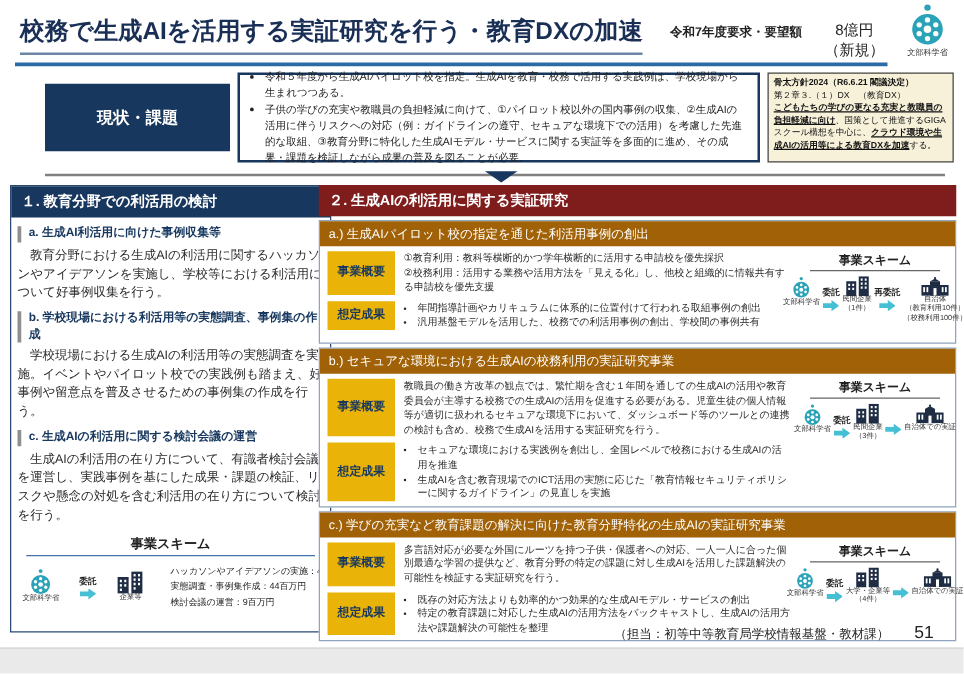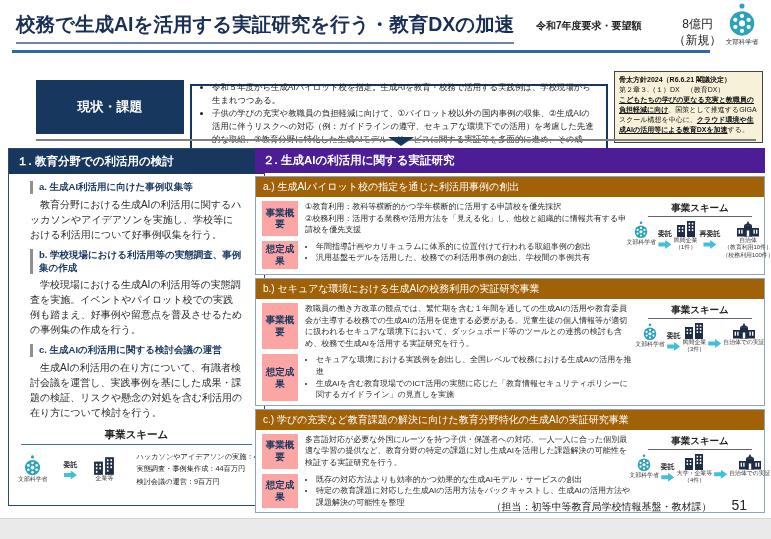--- a/index.html
+++ b/index.html
@@ -4,77 +4,77 @@
 <style>
   * { box-sizing: border-box; margin: 0; padding: 0; }
   html,body { background:#fff; }
   body { font-family:"Liberation Sans","DejaVu Sans",sans-serif; }
   .slide { position:relative; width:771px; height:539px; background:#fff; overflow:hidden; }
 
   
   .page-title { position:absolute; left:16px; top:11px; font-size:19.5px; font-weight:bold; color:#1a2f55;
                 white-space:nowrap; border-bottom:2px solid #6d86a8; padding-bottom:4px; }
   .header-rule { position:absolute; left:12px; top:50px; width:698px; height:3px; background:#2a6ba6; }
-  .budget-wrap { position:absolute; left:536px; top:16px; display:flex; gap:32px; align-items:flex-start; }
+  .budget-wrap { position:absolute; left:536px; top:16px; display:flex; gap:18px; align-items:flex-start; }
   .budget-label { font-size:10px; font-weight:bold; color:#222; padding-top:3px; white-space:nowrap; }
   .budget-amt { text-align:center; font-size:12px; color:#222; line-height:1.35; white-space:nowrap; }
   .mext-header { position:absolute; right:5px; top:3px; width:48px; text-align:center; }
   .mext-cap { font-size:6.5px; color:#333; margin-top:1px; white-space:nowrap; }
 
   
   .status-band { position:absolute; left:36px; top:58px; width:727px; display:flex; gap:6px; align-items:center; }
   .status-label-box { flex:none; width:148px; height:54px; background:#17375e; color:#fff; font-weight:bold;
                       font-size:13px; display:flex; align-items:center; justify-content:center; }
   .status-box { flex:1; height:72px; border:2px solid #17375e; background:#fff; padding:3px 8px;
-                display:flex; align-items:center;margin-top:26px; }
+                display:flex; align-items:center; }
   .status-box ul { margin:0; padding-left:12px; font-size:8.4px; line-height:1.55; color:#222; }
   .policy-box { flex:none; width:149px; height:72px; border:1px solid #444; background:#f7f1da;
                 padding:3px 4px; font-size:7px; line-height:1.42; color:#111; overflow:hidden; }
   .policy-title { font-weight:bold; }
   .u { font-weight:bold; text-decoration:underline; }
 
   
   .divider-line { position:absolute; left:36px; top:139px; width:720px; height:2px; background:#808080; }
   .down-arrow { position:absolute; left:388px; top:137px; width:0; height:0;
                 border-left:13px solid transparent; border-right:13px solid transparent; border-top:9px solid #17375e; }
 
   
   .panel1 { position:absolute; left:8px; top:148px; width:257px; height:358px; border:1px solid #2a4a73; background:#fff; }
   .panel1-header { background:#17375e; color:#fff; font-weight:bold; font-size:11.5px; padding:5px 8px; }
-  .p1-item { margin:7px 21px 0; }
+  .p1-item { margin:7px 5px 0; }
   .p1-heading { border-left:3px solid #8f8f8f; padding-left:6px; font-weight:bold; color:#17375e;
                 font-size:9.5px; line-height:1.35; }
   .p1-body { font-size:10px; color:#2b2b2b; margin-top:3px; line-height:1.5; }
   .p1-scheme { margin:8px 6px 0; }
   .p1-scheme-title { text-align:center; font-weight:bold; font-size:10.5px; color:#222;
                      border-bottom:1px solid #4472a8; margin:0 6px 6px; padding-bottom:2px; }
   .p1-flow { display:flex; align-items:center; gap:16px; padding:0 3px; }
   .p1-budget { flex:1; font-size:7.2px; color:#222; line-height:1.7; margin-left:5px; white-space:nowrap; }
 
   
   .node { display:flex; flex-direction:column; align-items:center; }
   .cap { font-size:5.9px; color:#333; line-height:1.25; text-align:center; white-space:nowrap; }
   .arrowcol { display:flex; flex-direction:column; align-items:center; gap:1px; }
   .alabel { font-size:7px; font-weight:bold; color:#222; white-space:nowrap; }
   .arrow { width:13px; height:9px; background:#45bfd4;
            clip-path:polygon(0 28%, 52% 28%, 52% 0, 100% 50%, 52% 100%, 52% 72%, 0 72%); }
 
   
   .col2 { position:absolute; left:255px; top:148px; width:510px; }
-  .sec2-header { background:#4c1d95; color:#fff; font-weight:bold; font-size:11.5px; padding:5px 8px; }
+  .sec2-header { background:#7f1d1d; color:#fff; font-weight:bold; font-size:11.5px; padding:5px 8px; }
   .card { border:1px solid #8ea3bd; margin-top:3px; background:#fff; }
   .card-header { background:#a16207; color:#fff; font-weight:normal; font-size:10px; padding:3px 7px; }
   .card-body { display:flex; padding:4px 3px 4px 6px; }
   .card-a .card-body { min-height:77px; }
   .card-b .card-body { min-height:85px; }
   .card-c .card-body { min-height:81px; }
   .card-main { flex:1; min-width:0; padding-right:4px; }
   .row { display:flex; gap:7px; }
   .row + .row { margin-top:5px; }
-  .tag { flex:none; width:36px; background:#fca5a5; color:#17375e; font-weight:bold; font-size:9.5px;
+  .tag { flex:none; width:54px; background:#eab308; color:#17375e; font-weight:bold; font-size:9.5px;
          display:flex; align-items:center; justify-content:center; text-align:center; line-height:1.25; padding:2px 0; }
   .txt { font-size:8px; color:#2b2b2b; line-height:1.45; }
   ul.txt { margin:0; padding-left:11px; }
   .card-scheme { flex:none; width:124px; padding:0 1px 0 3px; }
   .scheme-title { text-align:center; font-weight:bold; font-size:9.5px; color:#222;
                   border-bottom:1px solid #666; margin:1px 8px 4px; padding-bottom:1px; }
   .flow { display:flex; justify-content:center; gap:2px; }
   .flow .arrowcol { margin-top:8px; }
   .flow .arrowcol.no-label { margin-top:16px; }
 

